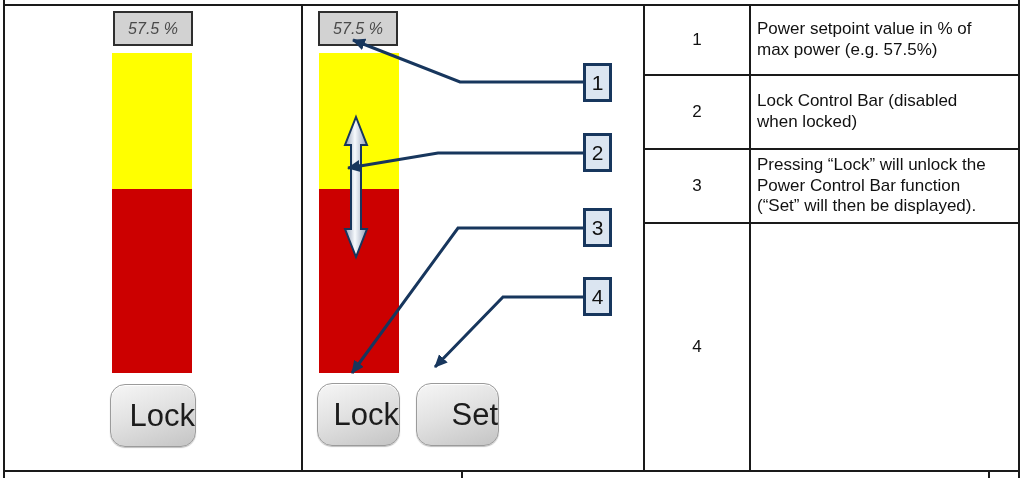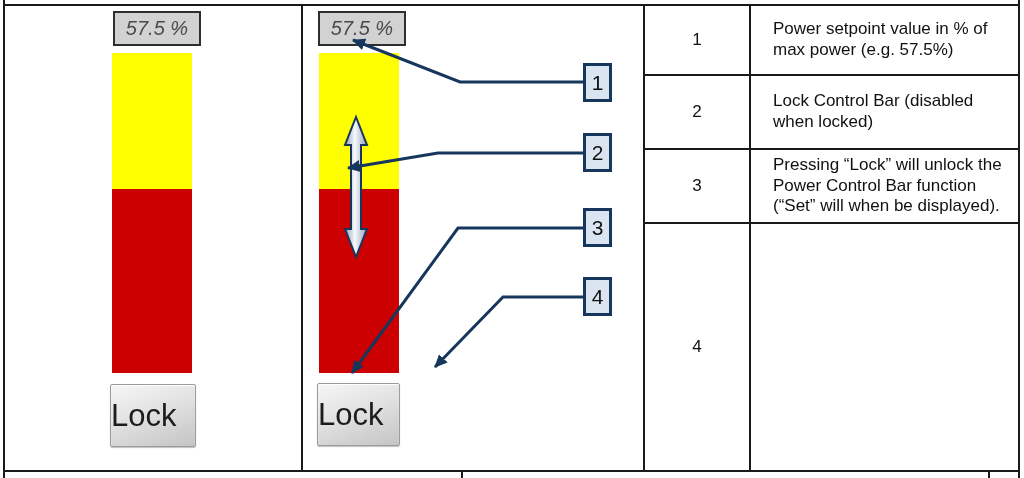--- a/index.html
+++ b/index.html
@@ -15,34 +15,34 @@
 
   .cell{position:relative;box-sizing:border-box;}
   .cell1{width:298px;border-right:2px solid #1a1a1a;}
   .cell2{width:342px;border-right:2px solid #1a1a1a;}
   .rightsec{flex:1;display:flex;flex-direction:column;}
   .trow{display:flex;box-sizing:border-box;}
   .trow.bb{border-bottom:2px solid #1a1a1a;}
   .r1{height:70px;} .r2{height:74px;} .r3{height:74px;} .r4{flex:1;}
   .numcell{width:106px;border-right:2px solid #1a1a1a;display:flex;align-items:center;
            justify-content:center;font-size:17px;box-sizing:border-box;}
-  .desccell{flex:1;display:flex;align-items:center;box-sizing:border-box;padding-left:22px;}
+  .desccell{flex:1;display:flex;align-items:center;box-sizing:border-box;padding-left:6px;}
   .desccell .txt{width:241px;font-size:17px;line-height:1.22;}
 
   
-  .value-box{position:absolute;width:88px;height:35px;background:#d2d2d2;
+  .value-box{position:absolute;width:80px;height:35px;background:#d2d2d2;
              border:2px solid #2e2e2e;box-sizing:border-box;display:flex;align-items:center;
-             justify-content:center;font-size:20px;font-style:italic;color:#4a4a4a;}
+             justify-content:center;font-size:16px;font-style:italic;color:#4a4a4a;}
   .pbar{position:absolute;width:80px;height:320px;display:flex;flex-direction:column;}
   .pbar .seg-top{background:#ffff00;}
   .pbar .seg-fill{background:#cc0000;flex:1;}
-  .btn{position:absolute;height:61px;border-radius:2px;border:1px solid #9b9b9b;
+  .btn{position:absolute;height:61px;border-radius:15px;border:1px solid #9b9b9b;
        background:linear-gradient(160deg,#f6f6f6 0%,#e2e2e2 45%,#c4c4c4 100%);
        box-shadow:inset 0 1px 1px #ffffff, 0 1px 1px rgba(0,0,0,.25);
-       display:flex;align-items:center;justify-content:flex-start;
+       display:flex;align-items:center;justify-content:flex-end;
        font-size:31px;color:#1c1c1c;cursor:pointer;}
   .callout{position:absolute;left:280px;width:29px;height:39px;background:#dbe5f1;
            border:3px solid #17365d;box-sizing:border-box;display:flex;align-items:center;
            justify-content:center;font-size:21px;color:#111;}
   .overlay{position:absolute;left:0;top:0;pointer-events:none;}
 </style>
 </head>
 <body>
 
 <div class="canvas">
@@ -106,20 +106,23 @@
       <div class="callout" style="top:202px">
         <span>3</span>
       </div>
       <div class="callout" style="top:271px">
         <span>4</span>
       </div>
 
       <div class="btn" style="left:14px;top:377px;width:81px">
         <span>Lock</span>
       </div>
+      <div class="btn" style="left:113px;top:377px;width:81px">
+        <span>Set</span>
+      </div>
     </div>
 
     <div class="rightsec">
 
       <div class="trow r1 bb">
         <div class="numcell">
           <span>1</span>
         </div>
         <div class="desccell">
           <div class="txt">Power setpoint value in % of max power (e.g. 57.5%)</div>
@@ -133,21 +136,21 @@
         <div class="desccell">
           <div class="txt">Lock Control Bar (disabled when locked)</div>
         </div>
       </div>
 
       <div class="trow r3 bb">
         <div class="numcell">
           <span>3</span>
         </div>
         <div class="desccell">
-          <div class="txt">Pressing “Lock” will unlock the Power Control Bar function (“Set” will when be displayed).</div>
+          <div class="txt">Pressing “Lock” will unlock the Power Control Bar function (“Set” will then be displayed).</div>
         </div>
       </div>
 
       <div class="trow r4">
         <div class="numcell">
           <span>4</span>
         </div>
       </div>
 
     </div>

